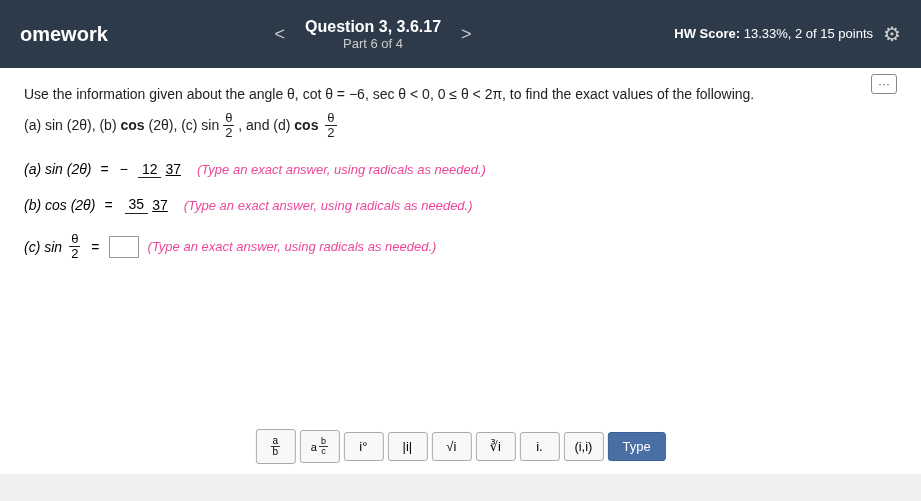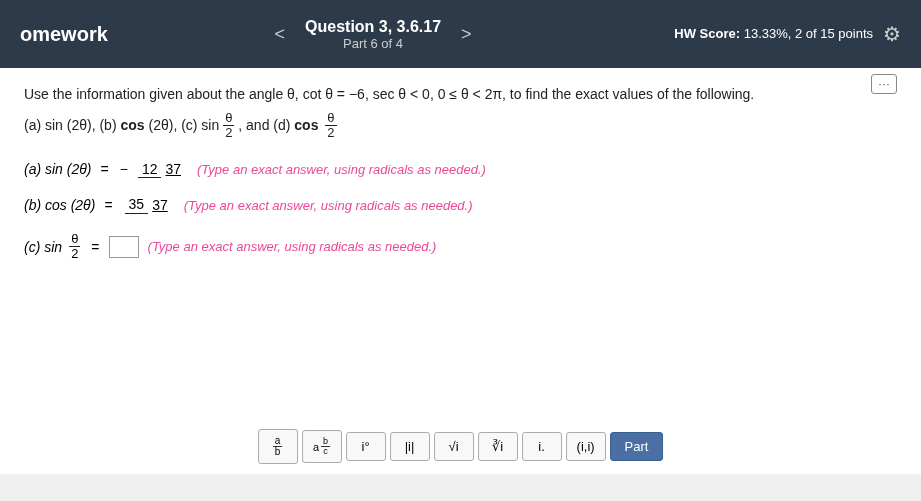--- a/index.html
+++ b/index.html
@@ -277,16 +277,16 @@
     </button>
     <button class="tool-btn">
       <span>∛i</span>
     </button>
     <button class="tool-btn">
       <span>i.</span>
     </button>
     <button class="tool-btn">
       <span>(i,i)</span>
     </button>
-    <button class="more-btn">Part</button>
+    <button class="more-btn">Type</button>
   </div>
 
 </div>
 
 </body></html>

